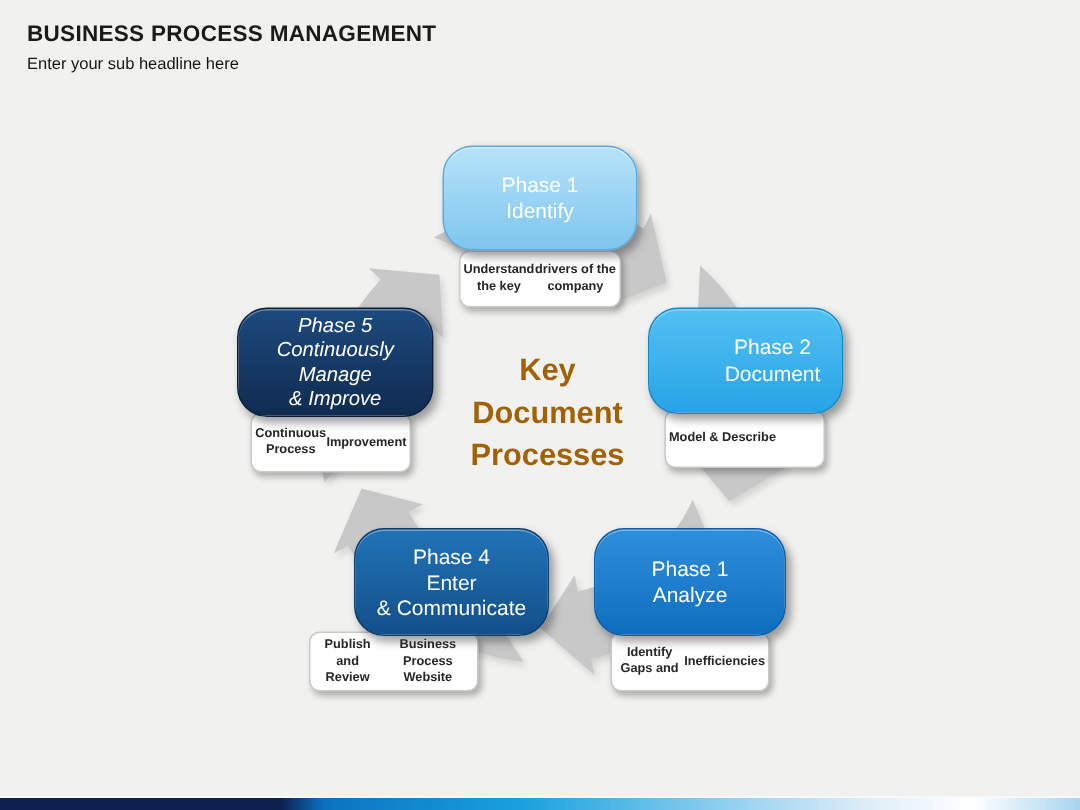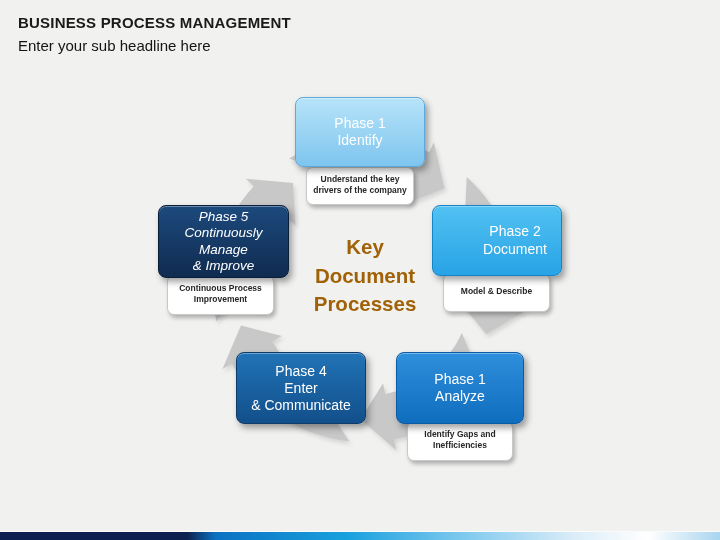--- a/index.html
+++ b/index.html
@@ -6,47 +6,47 @@
   body{font-family:"Liberation Sans", sans-serif;}
   .slide{
     position:relative; width:720px; height:540px; overflow:hidden;
     background:#f1f1f0;
   }
   .slide-header{position:absolute; left:18px; top:14px; z-index:4;}
   .slide-title{
     margin:0; font-size:15px; font-weight:bold; color:#1a1a1a; letter-spacing:0.2px;
   }
   .slide-subtitle{
-    margin:6px 0 0 0; font-size:15px; font-weight:normal; color:#141414;
+    margin:6px 0 0 0; font-size:11px; font-weight:normal; color:#141414;
   }
   #cycle-ring{position:absolute; left:0; top:0; z-index:1;
     filter:drop-shadow(2px 3px 2px rgba(0,0,0,0.12));}
   .center-label{
     position:absolute; left:280px; top:233px; width:170px; z-index:2;
     text-align:center; font-size:20.5px; font-weight:bold; color:#a16207;
     line-height:28.5px;
   }
   .center-label span{display:block;}
   .phase-box{
-    position:absolute; z-index:3; border-radius:8px;
+    position:absolute; z-index:3; border-radius:20px;
     border:1.5px solid; box-sizing:border-box;
     display:flex; flex-direction:column; justify-content:center; align-items:center;
     color:#ffffff; font-size:14px; line-height:17.5px; text-align:center;
     box-shadow:3px 4px 6px rgba(50,50,50,0.45), inset 0 1px 0 rgba(255,255,255,0.35);
   }
   .phase-box span{display:block;}
   .box-p1{left:295px; top:97px;  width:130px; height:70px;}
   .box-p2{left:432px; top:205px; width:130px; height:71px;}
   .box-p3{left:396px; top:352px; width:128px; height:72px;}
   .box-p4{left:198px; top:352px; width:130px; height:72px; line-height:17px;margin-left:38px;}
   .box-p5{left:158px; top:205px; width:131px; height:73px; font-size:13.5px; line-height:16.5px;font-style:italic;}
   .phase-note{
     position:absolute; z-index:2; background:#ffffff;
     border:1px solid #c9c9c9; border-radius:7px; box-sizing:border-box;
-    display:flex; flex-direction:column; justify-content:center; align-items:center;
+    display:flex; justify-content:space-between; align-items:center;
     padding:4px 2px 6px 2px;
     font-size:8.5px; font-weight:bold; color:#262626; line-height:11px; text-align:center;
     box-shadow:2px 3px 4px rgba(0,0,0,0.28);
   }
   .phase-note span{display:block;}
   .note-p1{left:306px; top:167px; width:108px; height:38px;}
   .note-p2{left:443px; top:273px; width:107px; height:39px;}
   .note-p3{left:407px; top:421px; width:106px; height:40px;}
   .note-p4{left:206px; top:421px; width:113px; height:40px;}
   .note-p5{left:167px; top:275px; width:107px; height:40px;}
@@ -83,20 +83,24 @@
     <span>Understand the key</span>
     <span>drivers of the company</span>
   </div>
   <div class="phase-note note-p2">
     <span>Model &amp; Describe</span>
   </div>
   <div class="phase-note note-p3">
     <span>Identify Gaps and</span>
     <span>Inefficiencies</span>
   </div>
+  <div class="phase-note note-p4">
+    <span>Publish and Review</span>
+    <span>Business Process Website</span>
+  </div>
   <div class="phase-note note-p5">
     <span>Continuous Process</span>
     <span>Improvement</span>
   </div>
 
   <div class="phase-box box-p1" style="background: linear-gradient(rgb(183, 227, 249), rgb(126, 197, 238)); border-color: rgb(95, 169, 218); color: rgb(255, 255, 255);">
     <span>Phase 1</span>
     <span>Identify</span>
   </div>
   <div class="phase-box box-p2" style="background: linear-gradient(rgb(82, 193, 242), rgb(40, 163, 230)); border-color: rgb(20, 134, 200); color: rgb(255, 255, 255); padding-left: 36px;">

